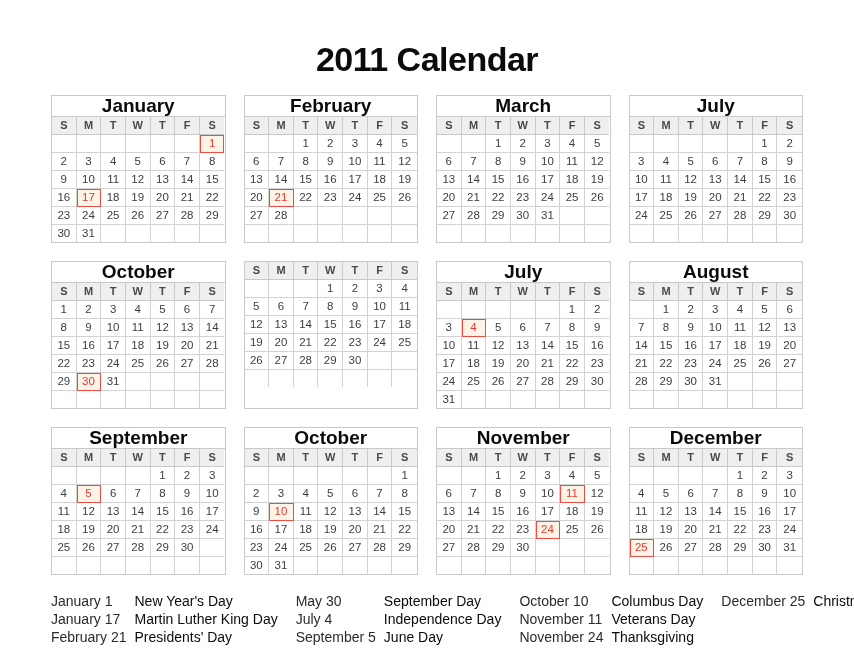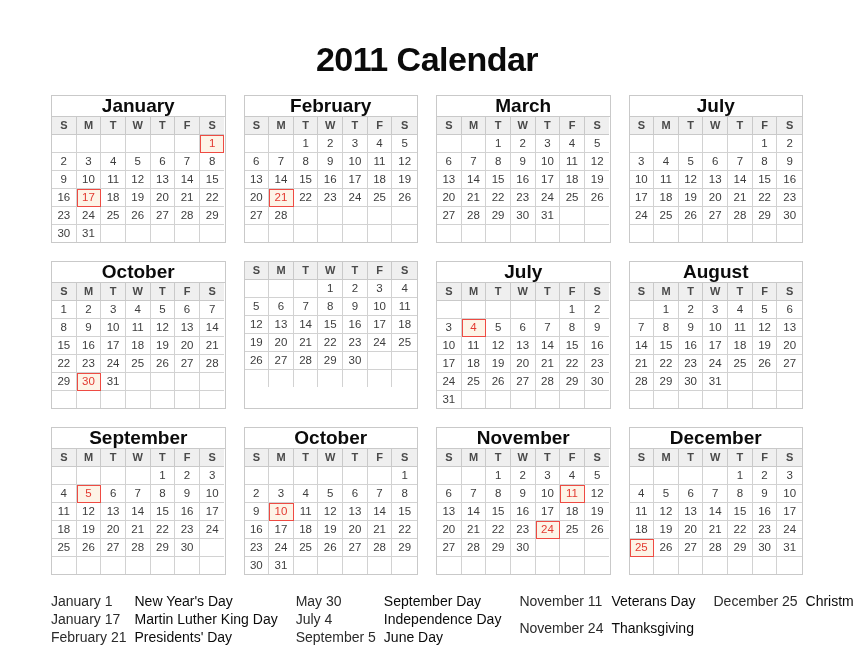--- a/index.html
+++ b/index.html
@@ -920,20 +920,24 @@
           <div class="legend-date">July 4</div>
           <div class="legend-holiday">Independence Day</div>
         </div>
         <div class="legend-row">
           <div class="legend-date">September 5</div>
           <div class="legend-holiday">June Day</div>
         </div>
       </div>
       <div class="legend-col">
         <div class="legend-row">
+          <div class="legend-date">October 10</div>
+          <div class="legend-holiday">Columbus Day</div>
+        </div>
+        <div class="legend-row">
           <div class="legend-date">November 11</div>
           <div class="legend-holiday">Veterans Day</div>
         </div>
         <div class="legend-row">
           <div class="legend-date">November 24</div>
           <div class="legend-holiday">Thanksgiving</div>
         </div>
       </div>
       <div class="legend-col">
         <div class="legend-row">

